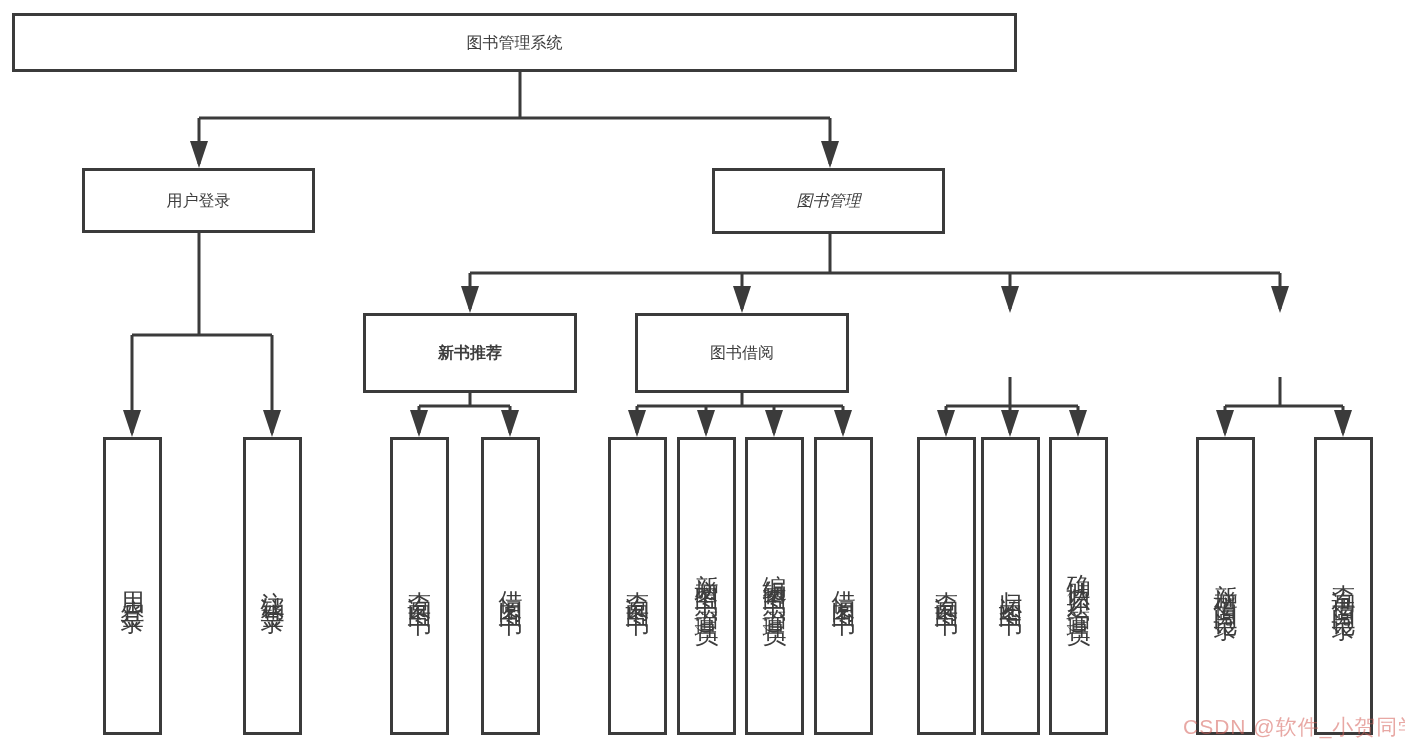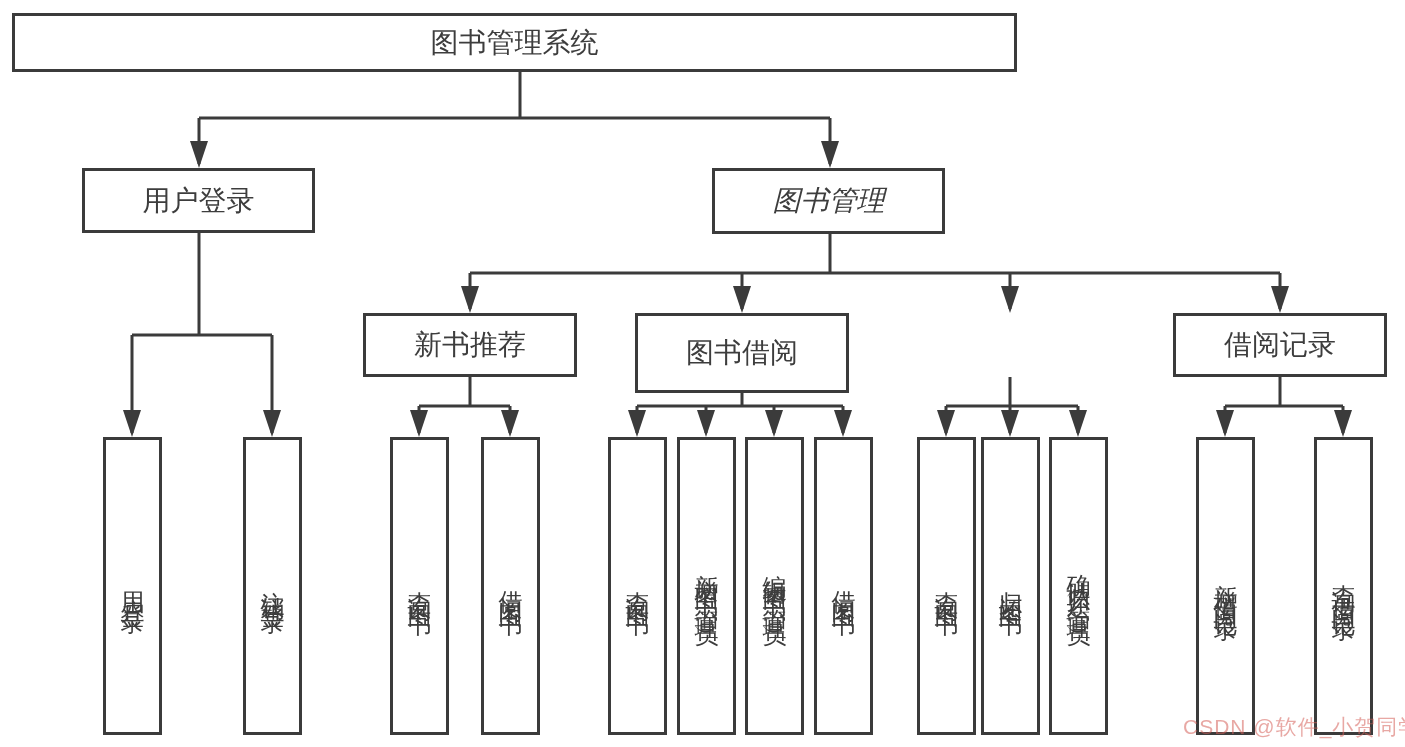--- a/index.html
+++ b/index.html
@@ -12,21 +12,21 @@
   }
   #connectors{position:absolute;left:0;top:0;z-index:1;}
   .node{
     position:absolute;
     box-sizing:border-box;
     border:3px solid #3b3b3b;
     background:#ffffff;
     color:#3d3d3d;
     display:flex;align-items:center;justify-content:center;
     z-index:2;
-    font-size:28px;
+    font-size:16px;
     line-height:1;
     white-space:nowrap;
   }
   .vnode{
     writing-mode:vertical-rl;
     text-orientation:mixed;
     letter-spacing:7px;
     font-size:24px;
     white-space:normal;
   }
@@ -83,23 +83,22 @@
       <polygon points="1216,410 1234,410 1225,437"></polygon>
       <polygon points="1334,410 1352,410 1343,437"></polygon>
     </g>
   </svg>
 
   <div class="node" style="left:12px;top:13px;width:1005px;height:59px;">图书管理系统</div>
 
   <div class="node" style="left:82px;top:168px;width:233px;height:65px;">用户登录</div>
   <div class="node" style="left:712px;top:168px;width:233px;height:66px;font-style:italic;">图书管理</div>
 
-  <div class="node" style="left:363px;top:313px;width:214px;height:64px;">新书推荐</div>
+  <div class="node" style="left:363px;top:313px;width:214px;height:80px;font-weight:bold;">新书推荐</div>
   <div class="node" style="left:635px;top:313px;width:214px;height:80px;">图书借阅</div>
-  <div class="node" style="left:1173px;top:313px;width:214px;height:64px;">借阅记录</div>
 
   <div class="node vnode" style="left:103px;top:437px;width:59px;height:298px;">用户登录</div>
   <div class="node vnode" style="left:243px;top:437px;width:59px;height:298px;">注销登录</div>
 
   <div class="node vnode" style="left:390px;top:437px;width:59px;height:298px;">查询图书</div>
   <div class="node vnode" style="left:481px;top:437px;width:59px;height:298px;">借阅图书</div>
 
   <div class="node vnode" style="left:608px;top:437px;width:59px;height:298px;">查询图书</div>
   <div class="node vnode" style="left:677px;top:437px;width:59px;height:298px;">新增图书（管理员）</div>
   <div class="node vnode" style="left:745px;top:437px;width:59px;height:298px;">编辑图书（管理员）</div>

